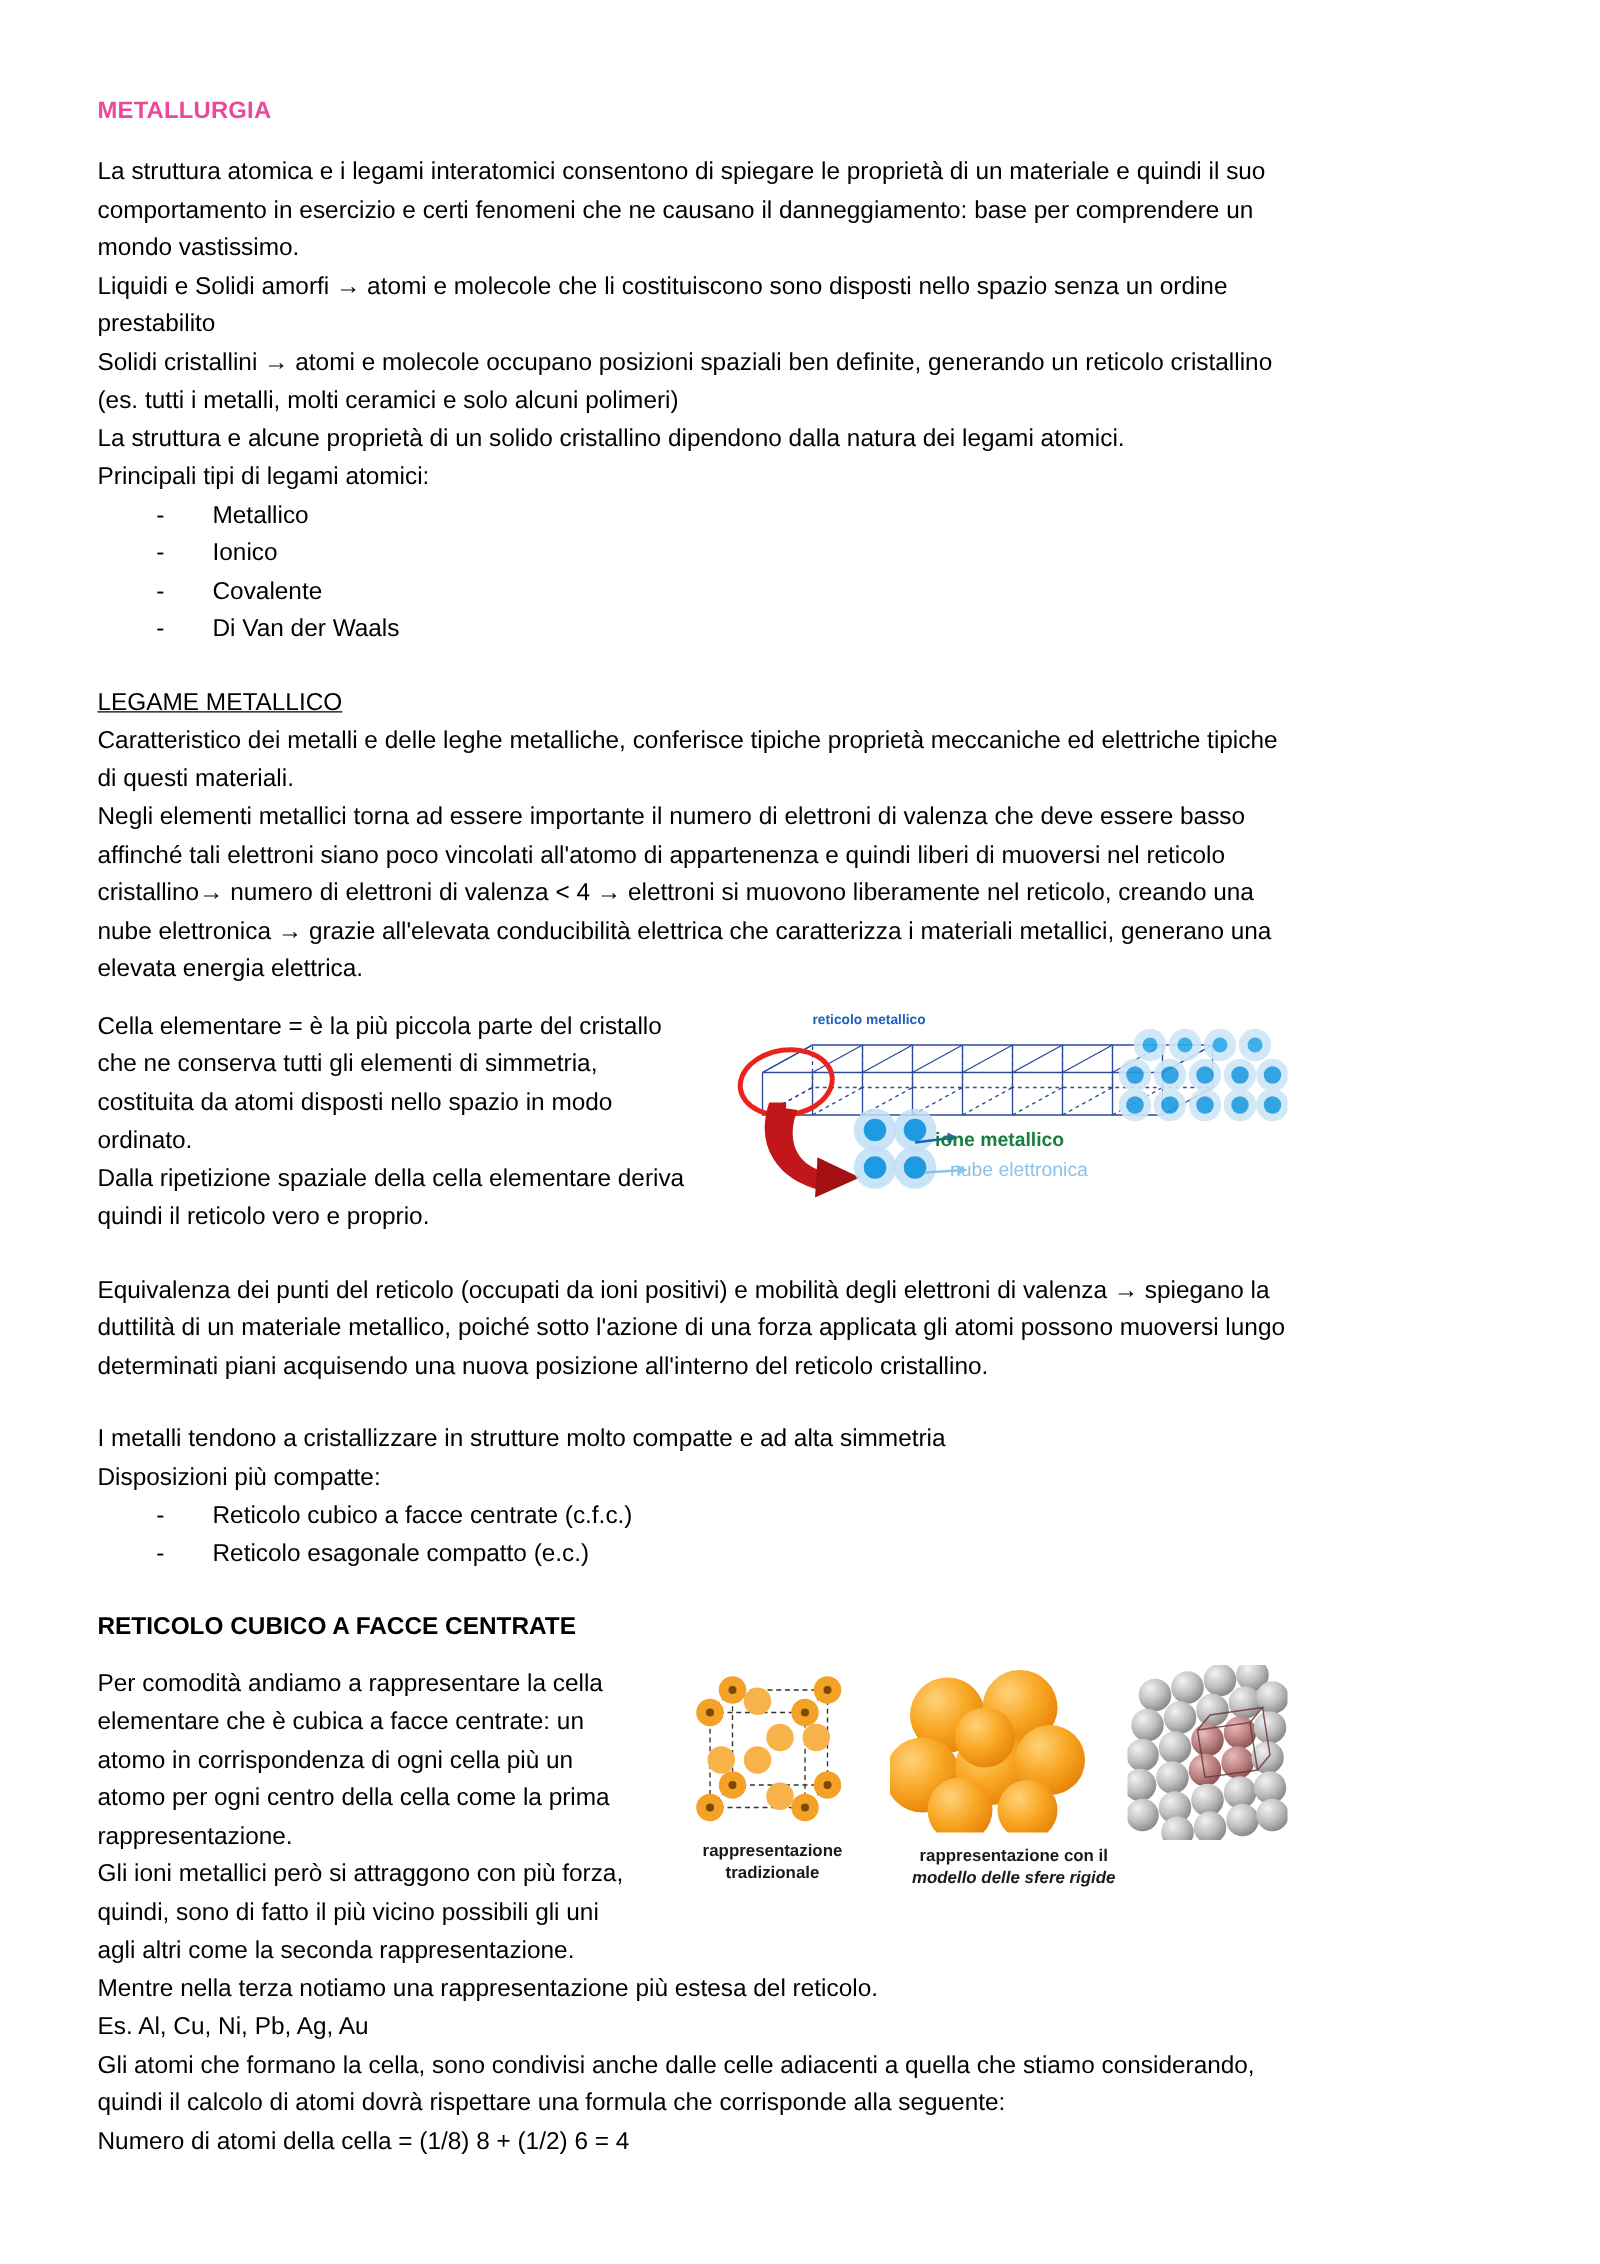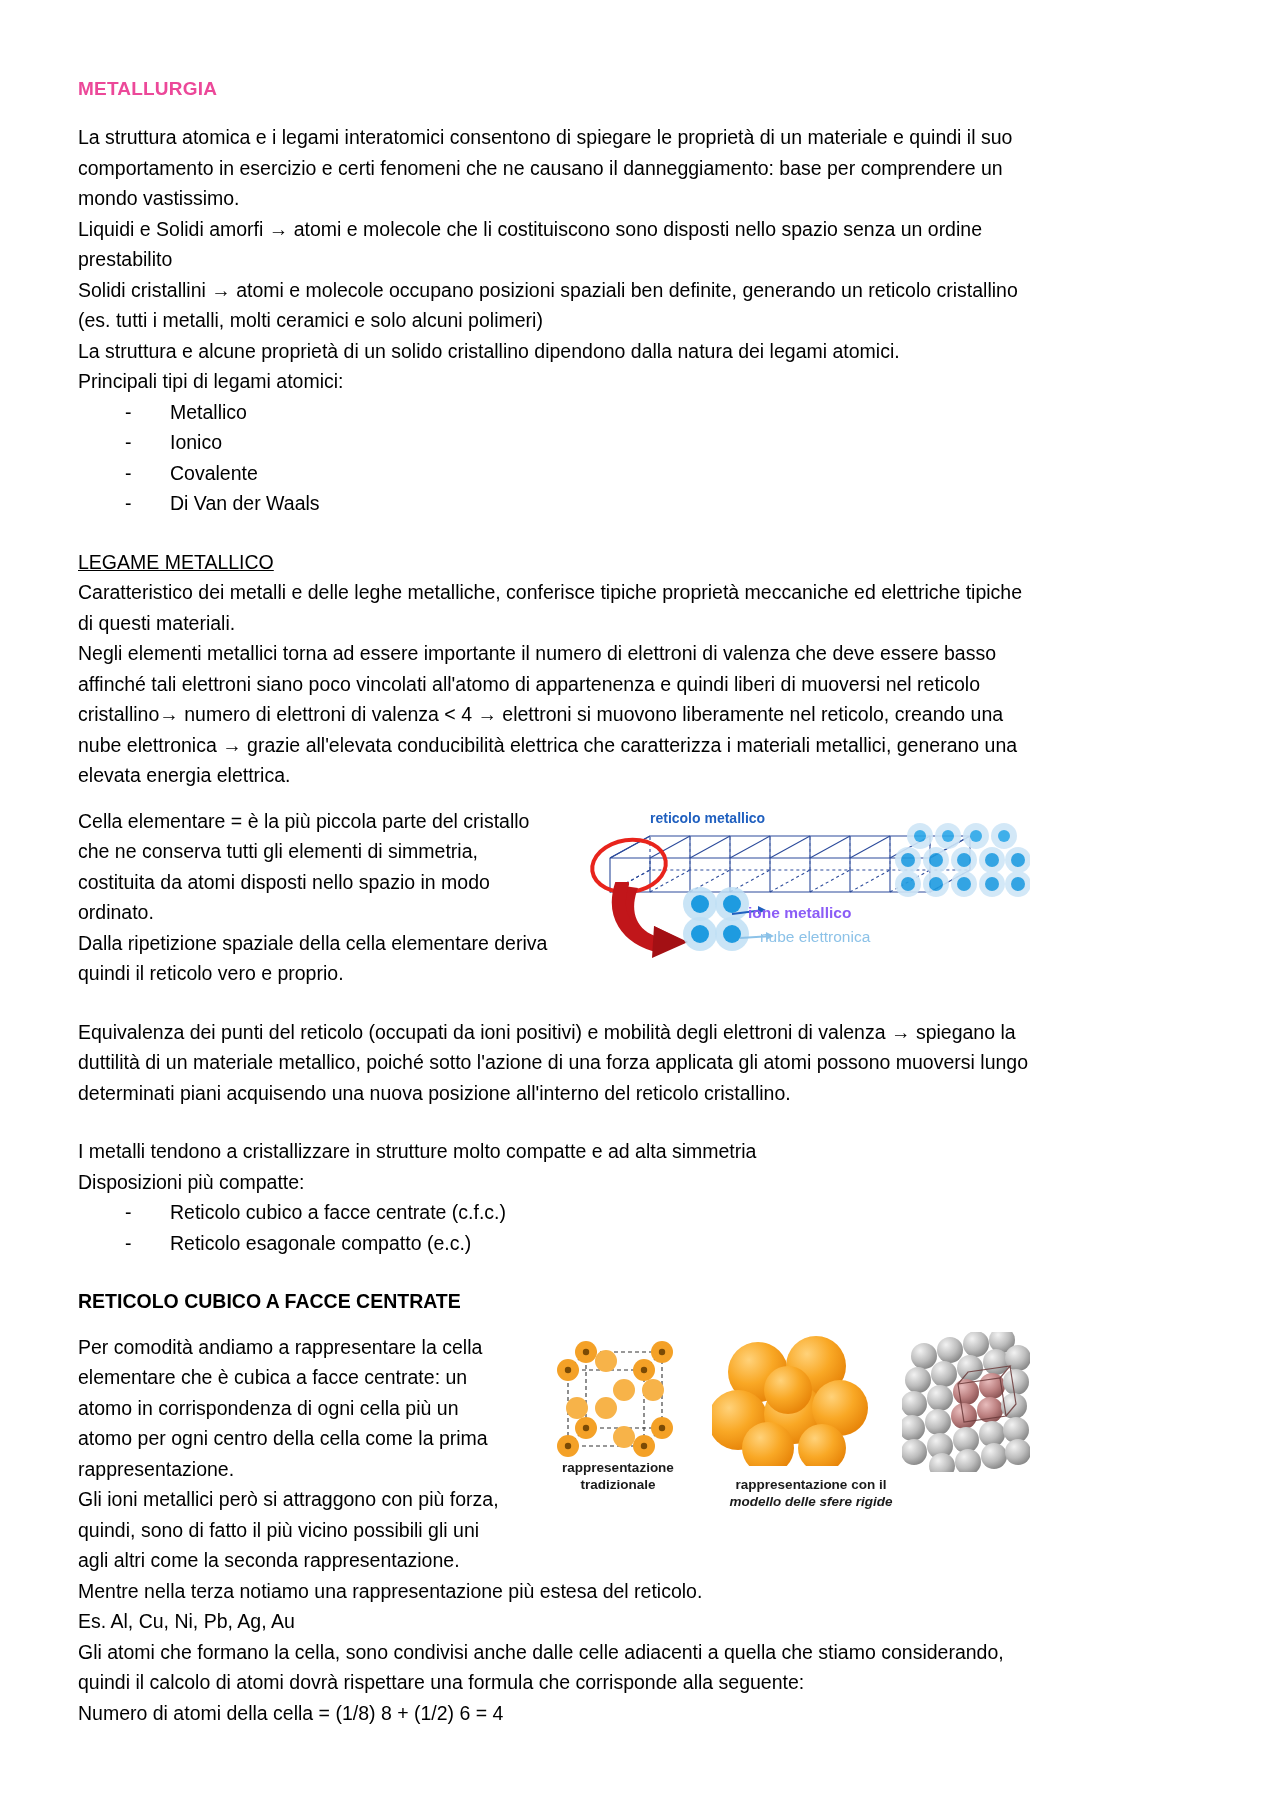--- a/index.html
+++ b/index.html
@@ -86,56 +86,56 @@
   .clearfix::after { content: ""; display: block; clear: both; }
 
   .narrow { width: 510px; }
 
   
   .lat-title {
     position: absolute;
     left: 80px; top: -2px;
     color: #1F5FBF;
     font-weight: bold;
-    font-size: 14px;
+    font-size: 11px;
   }
   .lat-box { position: absolute; left: 30px; top: 18px; }
   .lat-ellipse {
     position: absolute;
     left: 20px; top: 26px;
     width: 78px; height: 56px;
     border: 4px solid #E8241C;
     border-radius: 50%;
     transform: rotate(-8deg);
   }
   .lat-legend-ion {
     position: absolute;
     left: 178px; top: 92px;
-    color: #8b5cf6;
+    color: #15803d;
     font-weight: bold;
     font-size: 15.5px;
   }
   .lat-legend-cloud {
     position: absolute;
     left: 190px; top: 116px;
     color: #8CC2E8;
     font-weight: normal;
     font-size: 15.5px;
   }
 
   
   .cap {
     position: absolute;
     font-size: 13.5px;
     font-weight: bold;
     line-height: 17px;
     text-align: center;
     color: #1a1a1a;
   }
-  .cap.c1 { left: 0px; top: 123px; width: 176px; }
+  .cap.c1 { left: 0px; top: 136px; width: 176px; }
   .cap.c2 { left: 178px; top: 140px; width: 206px; font-style: italic; text-align: center; }
   .cap.c2 .first { font-style: normal; }
 </style>
 </head>
 <body>
 
 <div class="page">
 
   <div class="doc-label">METALLURGIA</div>
 

